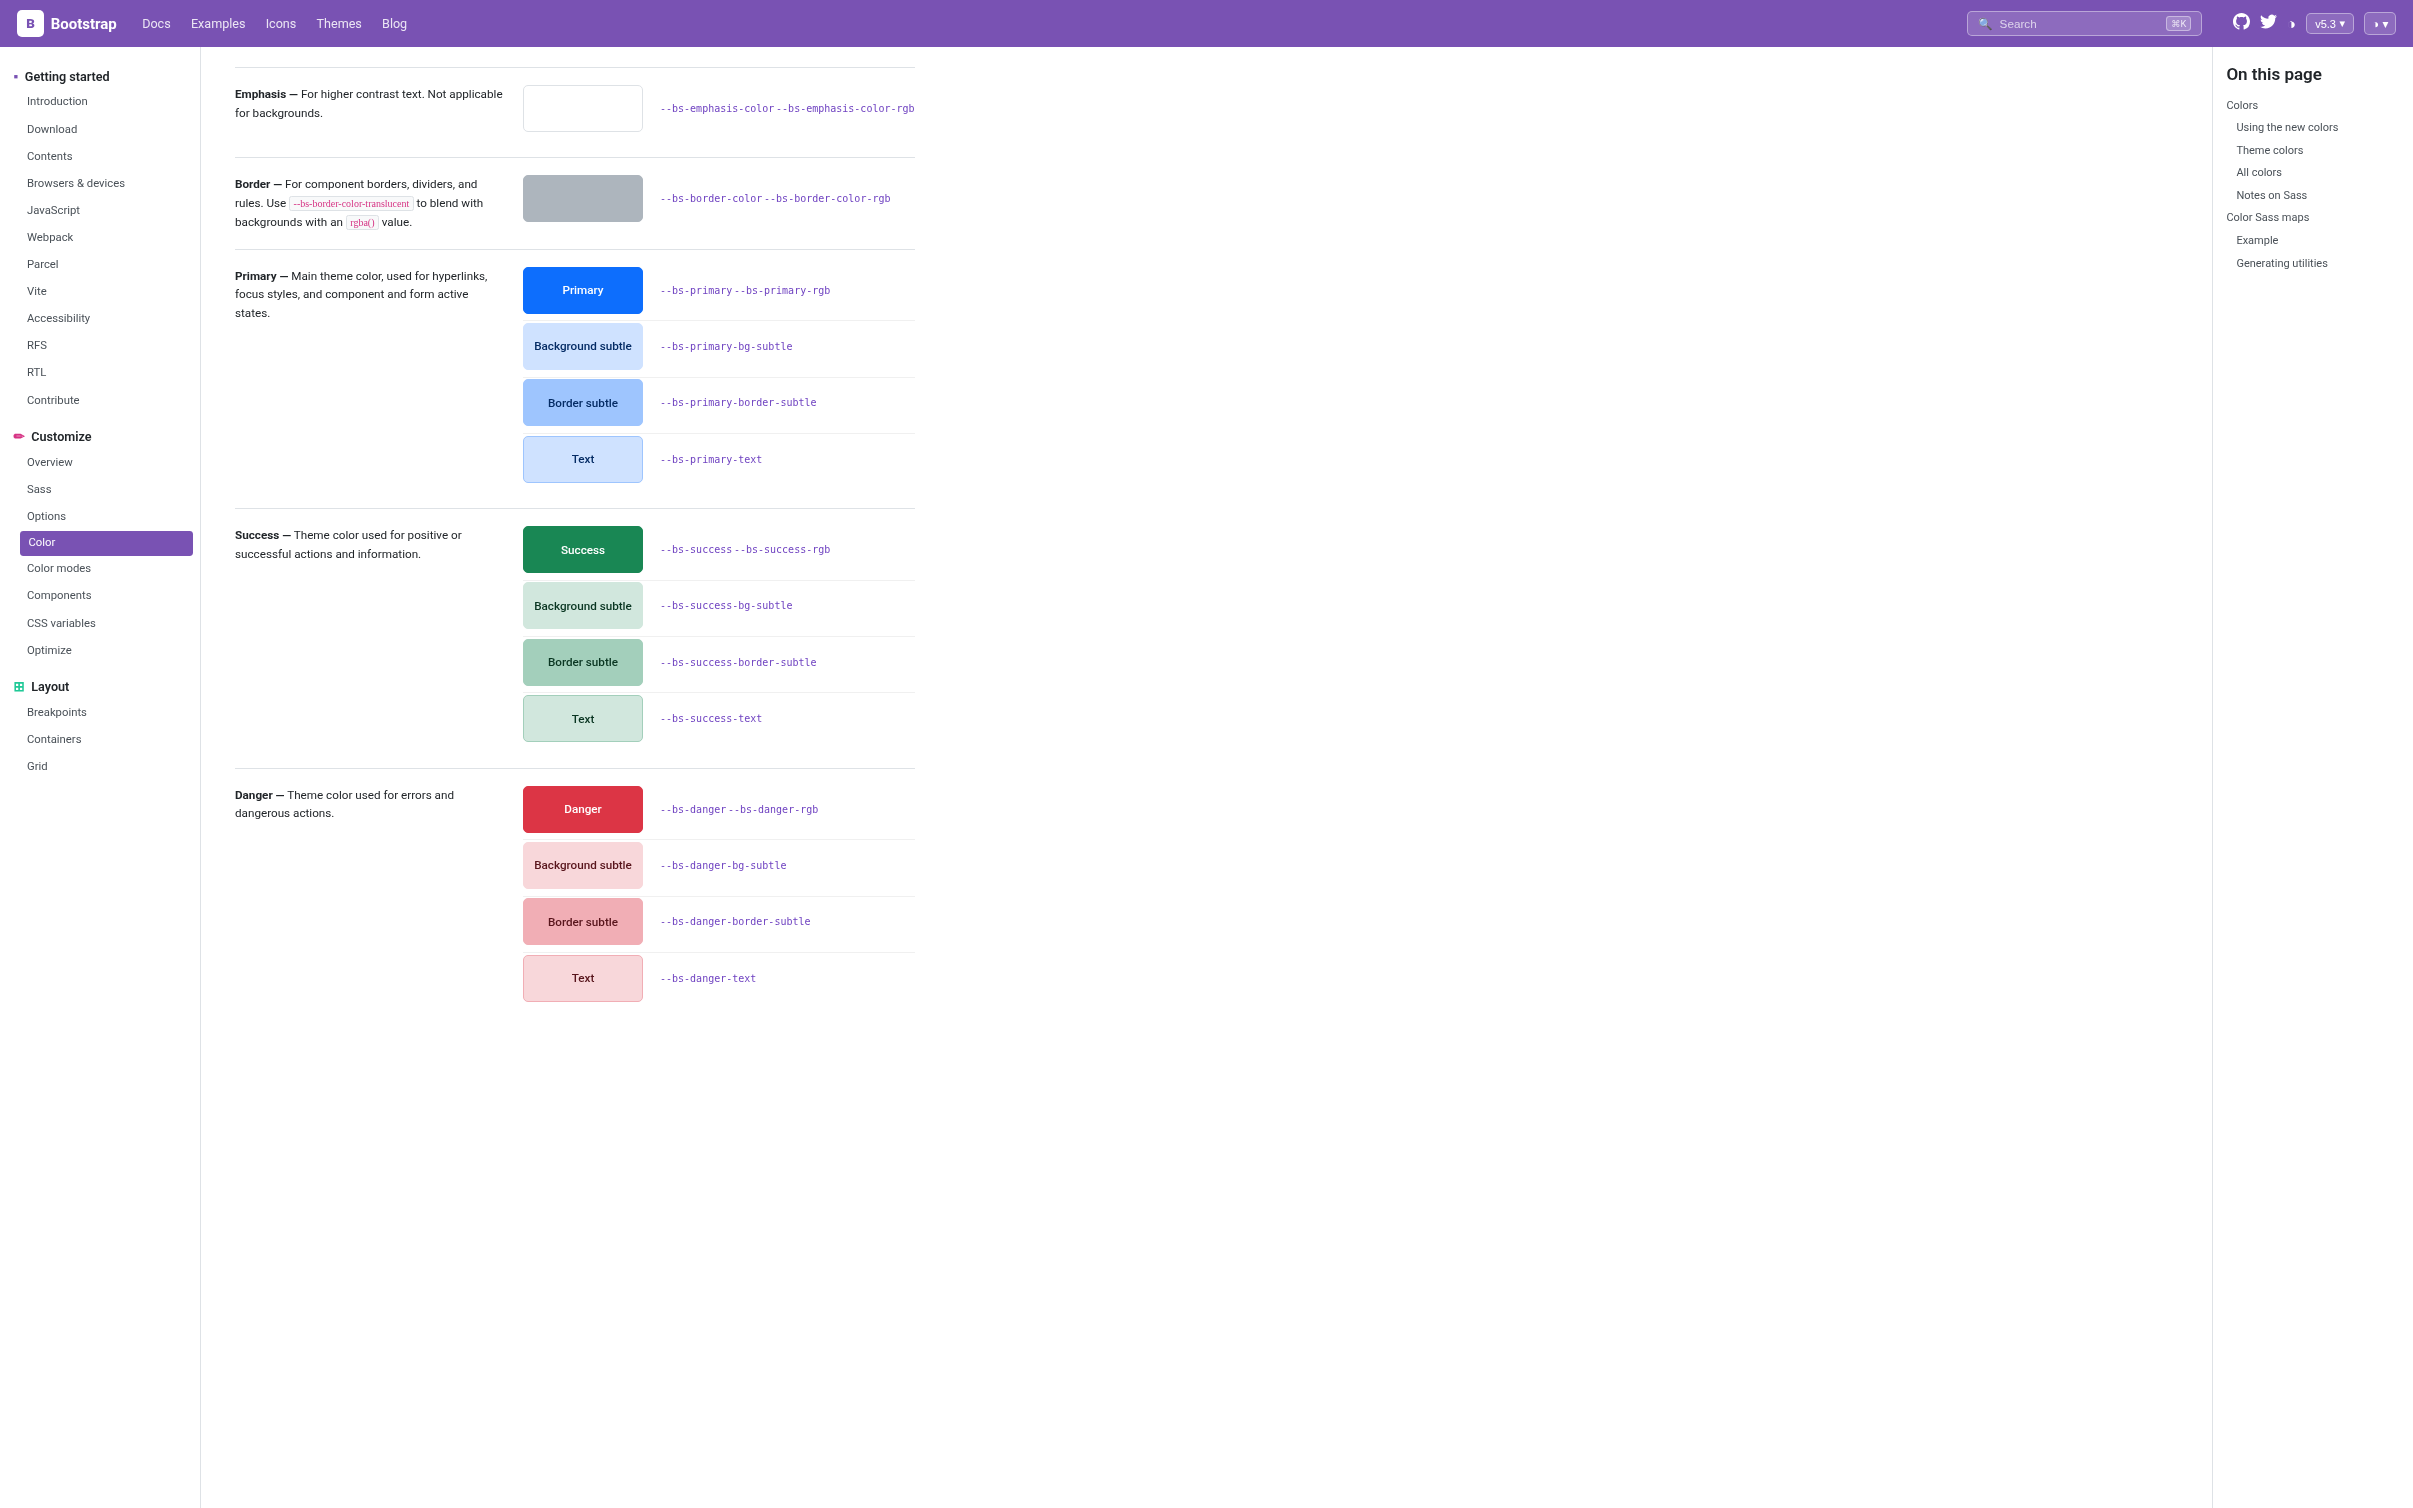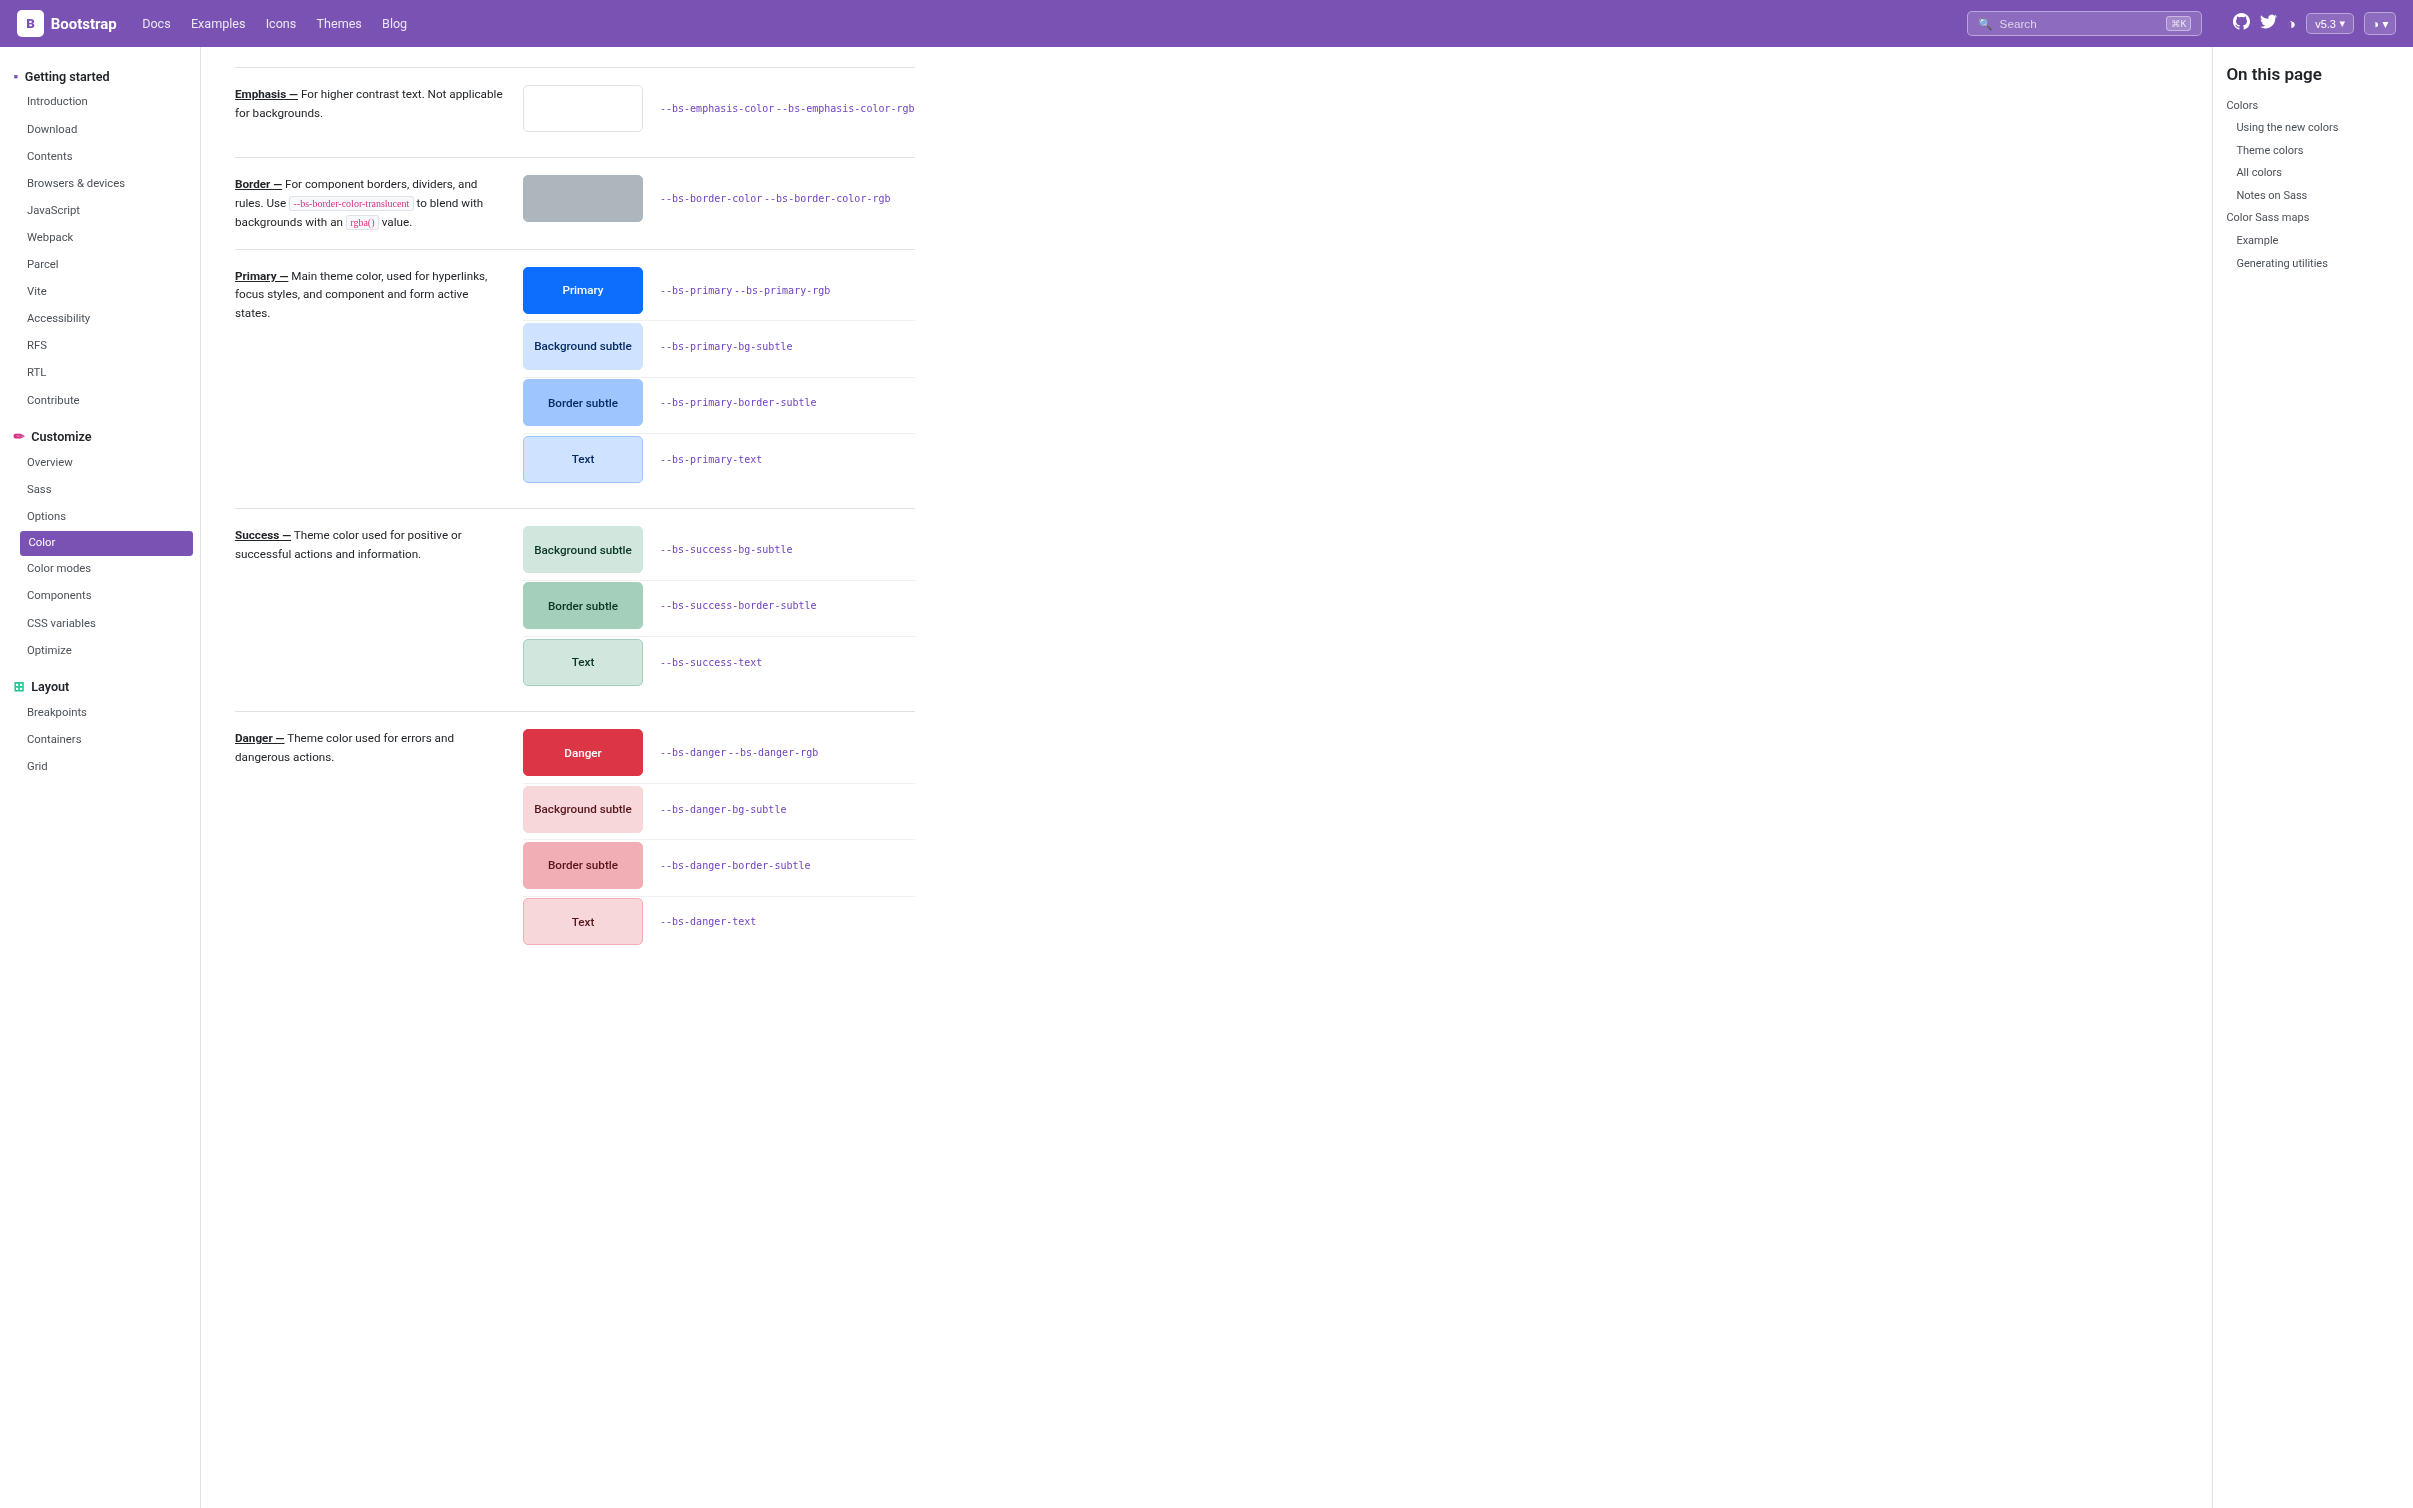--- a/index.html
+++ b/index.html
@@ -180,21 +180,21 @@
       display: flex;
       gap: 20px;
     }
     .color-desc {
       width: 268px;
       flex-shrink: 0;
       font-size: 11.7px;
       color: #212529;
       line-height: 1.6;
     }
-    .color-desc strong { font-weight: 700; text-decoration: underline; }
+    .color-desc strong { font-weight: 700; }
     .color-desc code {
       background: #f8f9fa;
       border: 0.8px solid #dee2e6;
       border-radius: 2.5px;
       padding: 0.8px 3.4px;
       font-size: 10px;
       font-family: Liberation Serif, serif;
       color: #d63384;
     }
     .color-swatches {
@@ -418,20 +418,29 @@
         </div>
       </div>
     </div>
 
     <div class="color-section">
       <div class="color-desc">
         <strong>Success —</strong> Theme color used for positive or successful actions and information.
       </div>
       <div class="color-swatches">
         <div class="color-row">
+          <div class="color-swatch swatch-success">
+            <span>Success</span>
+          </div>
+          <div class="color-vars">
+            <span class="color-var">--bs-success</span>
+            <span class="color-var">--bs-success-rgb</span>
+          </div>
+        </div>
+        <div class="color-row">
           <div class="color-swatch swatch-success-bg-subtle">
             <span>Background subtle</span>
           </div>
           <div class="color-vars">
             <span class="color-var">--bs-success-bg-subtle</span>
           </div>
         </div>
         <div class="color-row">
           <div class="color-swatch swatch-success-border-subtle">
             <span>Border subtle</span>

